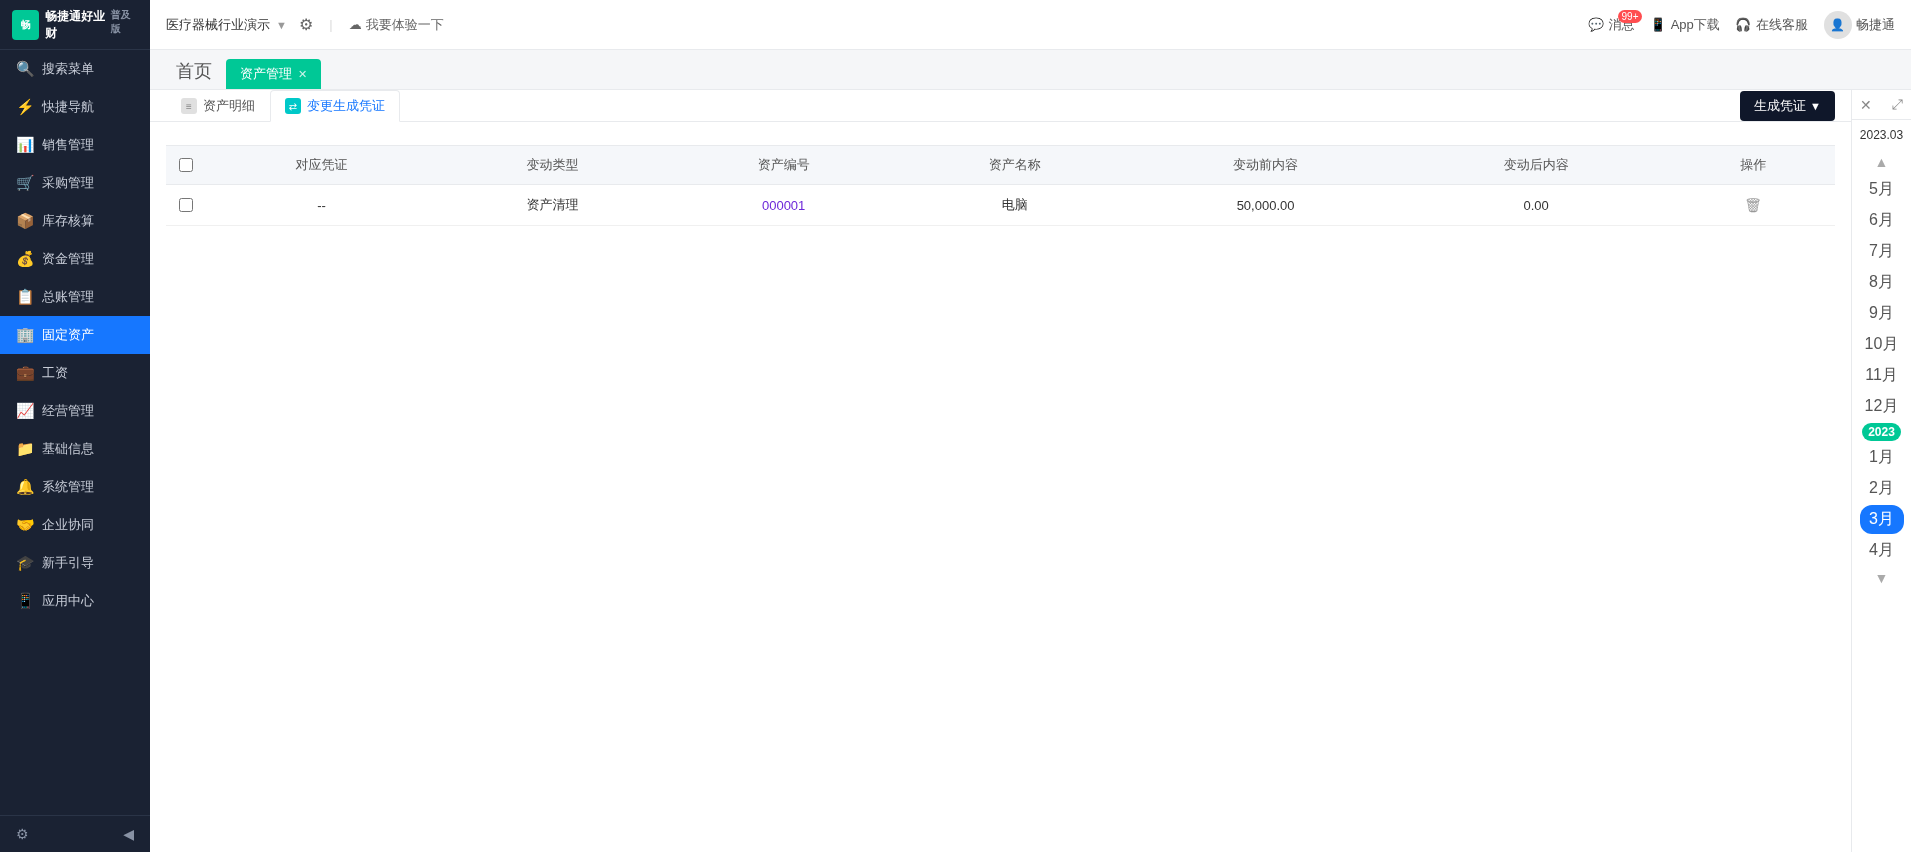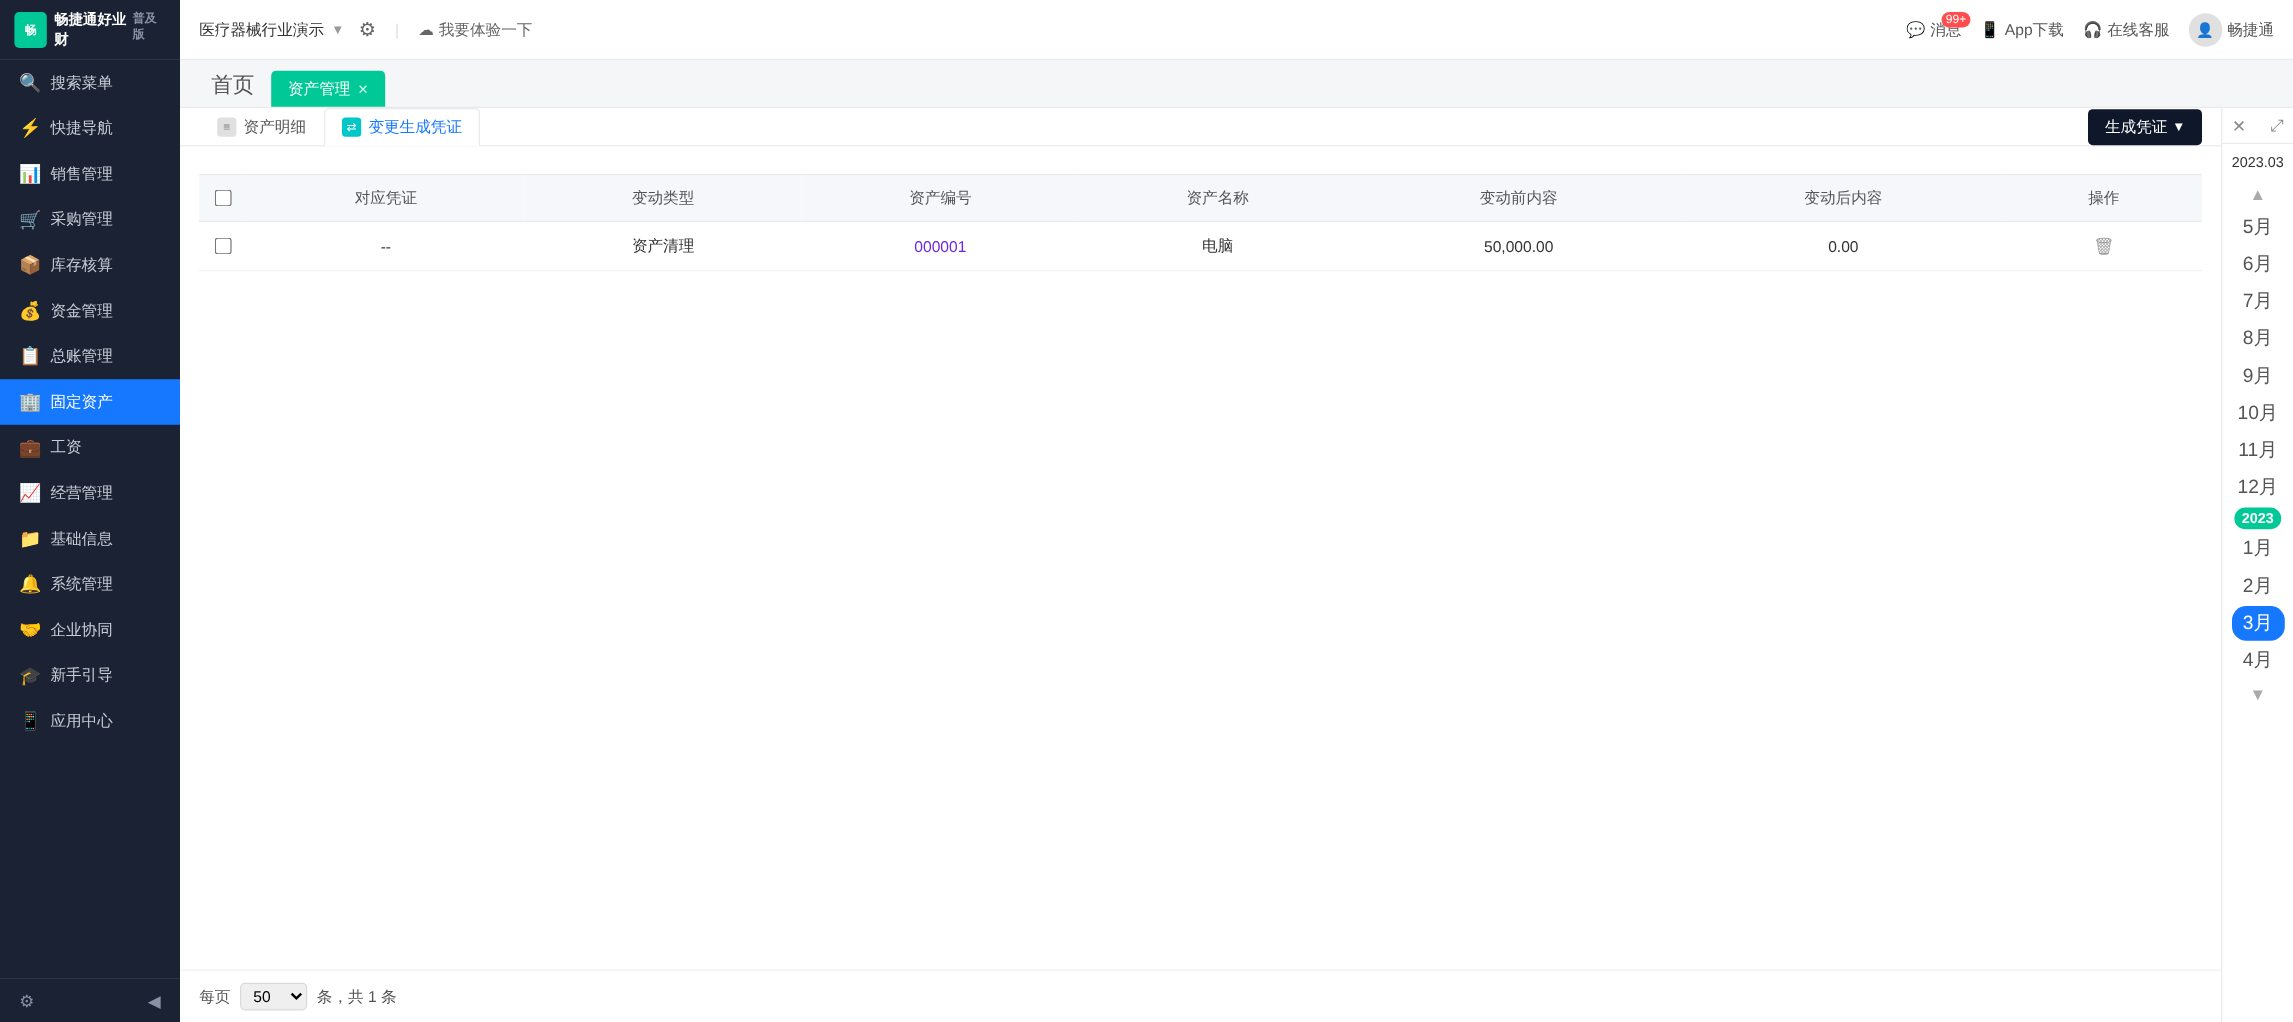--- a/index.html
+++ b/index.html
@@ -602,29 +602,20 @@
                 <span>0.00</span>
               </td>
               <td>
                 <button class="delete-btn">🗑</button>
               </td>
             </tr>
           </tbody>
         </table>
       </div>
 
-      <div class="pagination">
-        <span>每页</span>
-        <select class="per-page-select">
-          <option>20</option>
-          <option selected="">50</option>
-          <option>100</option>
-        </select>
-        <span>条，共 1 条</span>
-      </div>
     </div>
 
     <div class="right-panel">
       <div class="right-panel-header">
         <button class="panel-close-btn">✕</button>
         <button class="panel-expand-btn">⤢</button>
       </div>
       <div class="right-panel-year">2023.03</div>
 
       <div class="right-panel-months">

